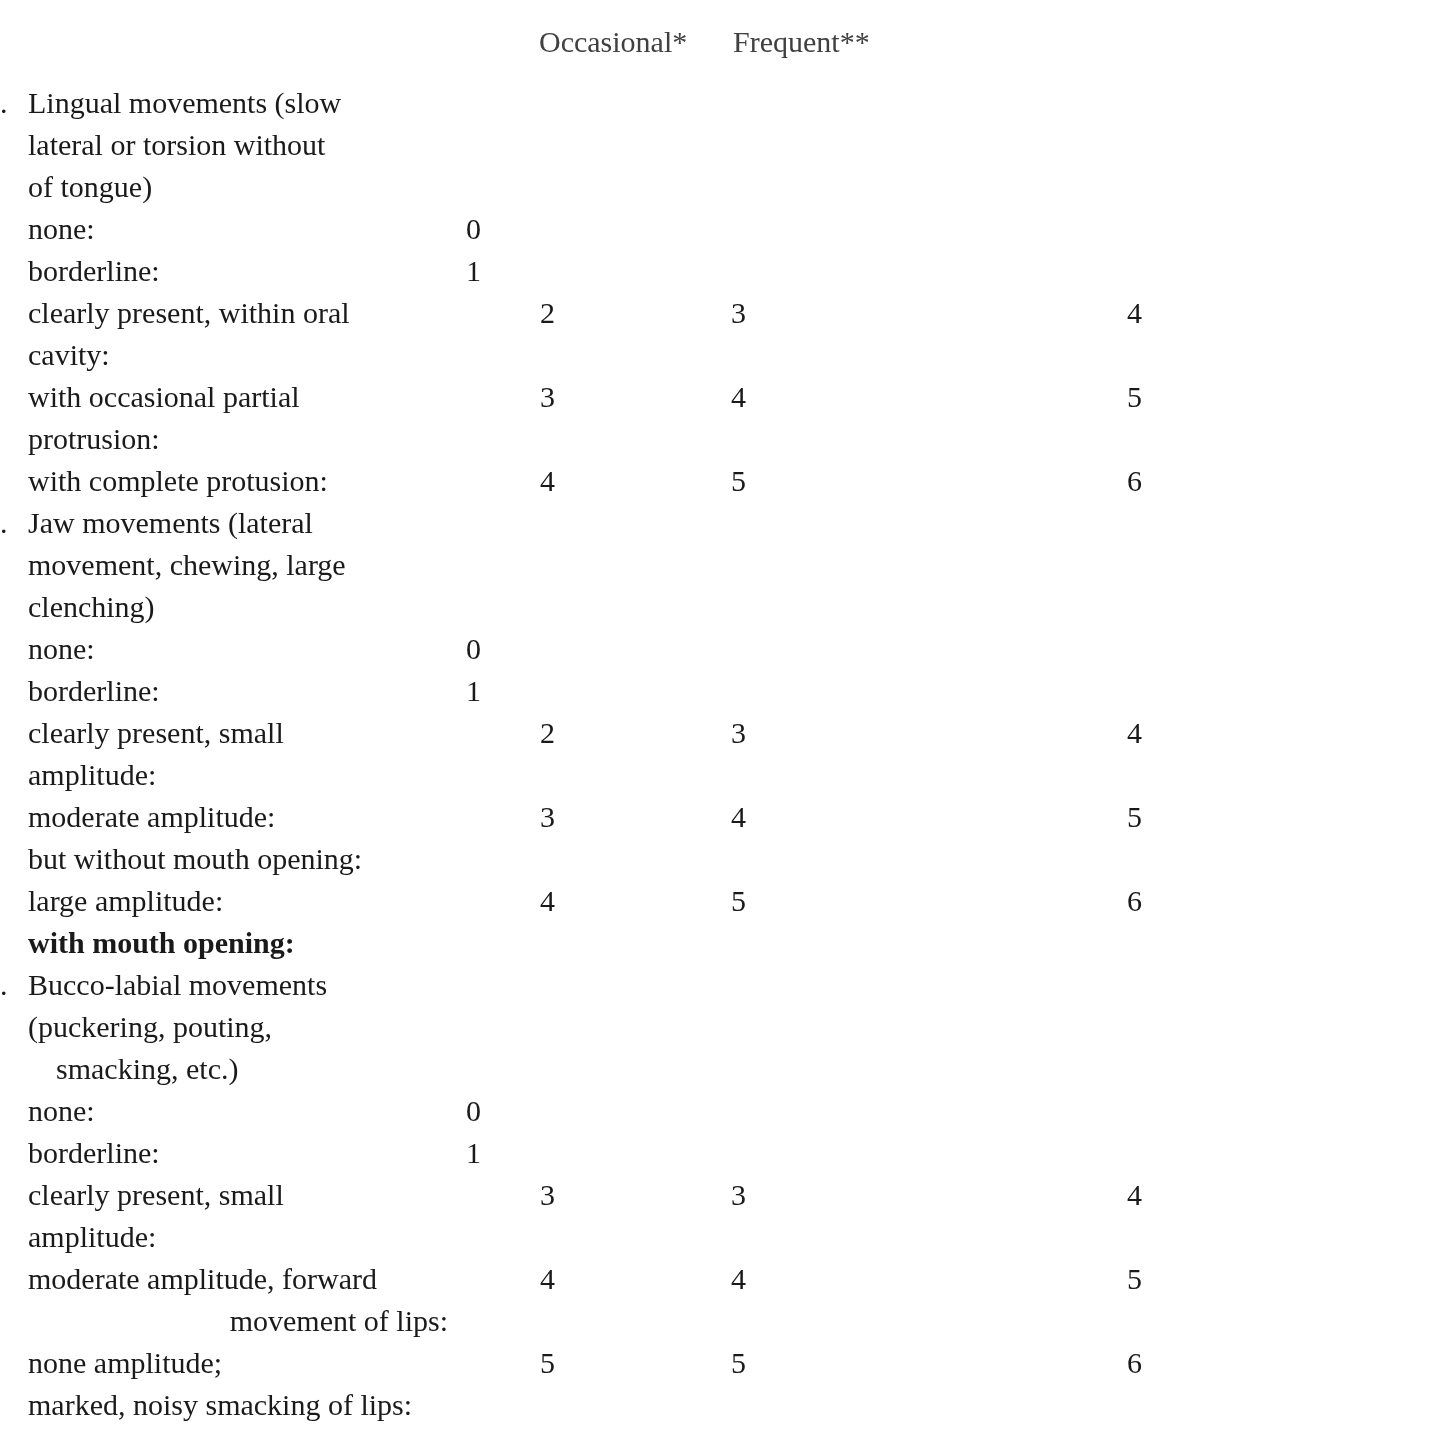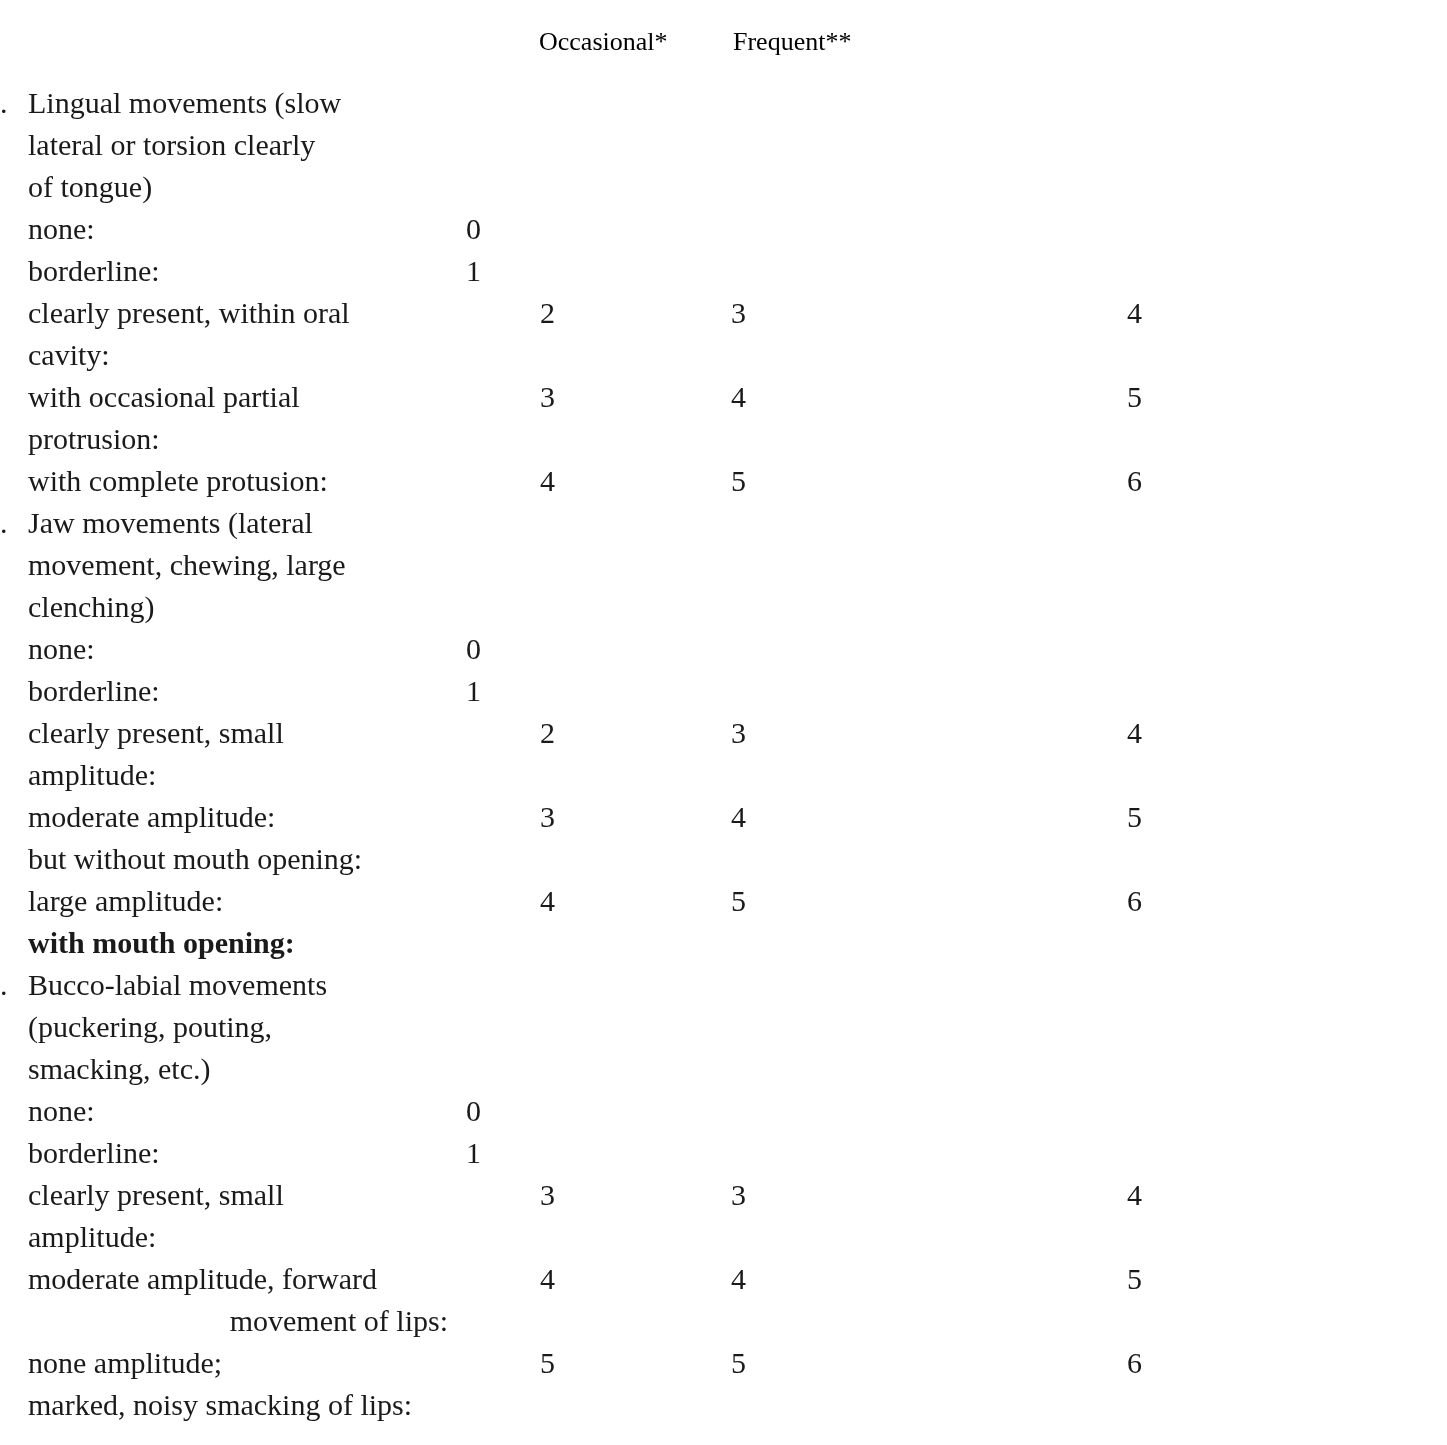--- a/index.html
+++ b/index.html
@@ -19,23 +19,23 @@
 
   #sheet {
     position: relative;
     width: 1447px;
     height: 1445px;
   }
 
   
   .hdr {
     position: absolute;
-    font-size: 26px;
+    font-size: 30px;
     line-height: 42px;
-    color: #000000;
+    color: #404040;
     white-space: pre;
   }
   .hdr-occasional { left: 539px; top: 21px; }
   .hdr-frequent   { left: 733px; top: 21px; }
   .hdr-constant   { left: 1127px; top: 21px; width: 230px; white-space: normal; }
 
   
   .marker {
     position: absolute;
     left: 0px;
@@ -73,21 +73,21 @@
 <div id="sheet">
 
   <div class="hdr hdr-occasional">Occasional*</div>
 
   <div class="hdr hdr-frequent">Frequent**</div>
 
 
   <div id="body-layer">
       <div class="marker" style="top: 82px;">.</div>
       <div class="label" style="top: 82px;">Lingual movements (slow</div>
-      <div class="label" style="top: 124px;">lateral or torsion clearly</div>
+      <div class="label" style="top: 124px;">lateral or torsion without</div>
       <div class="label" style="top: 166px;">of tongue)</div>
       <div class="label" style="top: 208px;">none:</div>
       <div class="num col-base" style="top: 208px;">0</div>
       <div class="label" style="top: 250px;">borderline:</div>
       <div class="num col-base" style="top: 250px;">1</div>
       <div class="label" style="top: 292px;">clearly present, within oral</div>
       <div class="label" style="top: 334px;">cavity:</div>
       <div class="num col-occasional" style="top: 292px;">2</div>
       <div class="num col-frequent" style="top: 292px;">3</div>
       <div class="num col-constant" style="top: 292px;">4</div>
@@ -119,21 +119,21 @@
       <div class="num col-frequent" style="top: 796px;">4</div>
       <div class="num col-constant" style="top: 796px;">5</div>
       <div class="label" style="top: 880px;">large amplitude:</div>
       <div class="label" style="top: 922px; font-weight: bold;">with mouth opening:</div>
       <div class="num col-occasional" style="top: 880px;">4</div>
       <div class="num col-frequent" style="top: 880px;">5</div>
       <div class="num col-constant" style="top: 880px;">6</div>
       <div class="marker" style="top: 964px;">.</div>
       <div class="label" style="top: 964px;">Bucco-labial movements</div>
       <div class="label" style="top: 1006px;">(puckering, pouting,</div>
-      <div class="label" style="top: 1048px;">smacking, etc.)</div>
+      <div class="label" style="top: 1048px; margin-left: 28px;">smacking, etc.)</div>
       <div class="label" style="top: 1090px;">none:</div>
       <div class="num col-base" style="top: 1090px;">0</div>
       <div class="label" style="top: 1132px;">borderline:</div>
       <div class="num col-base" style="top: 1132px;">1</div>
       <div class="label" style="top: 1174px;">clearly present, small</div>
       <div class="label" style="top: 1216px;">amplitude:</div>
       <div class="num col-occasional" style="top: 1174px;">3</div>
       <div class="num col-frequent" style="top: 1174px;">3</div>
       <div class="num col-constant" style="top: 1174px;">4</div>
       <div class="label" style="top: 1258px; font-family: Liberation Serif, serif;">moderate amplitude, forward</div>

